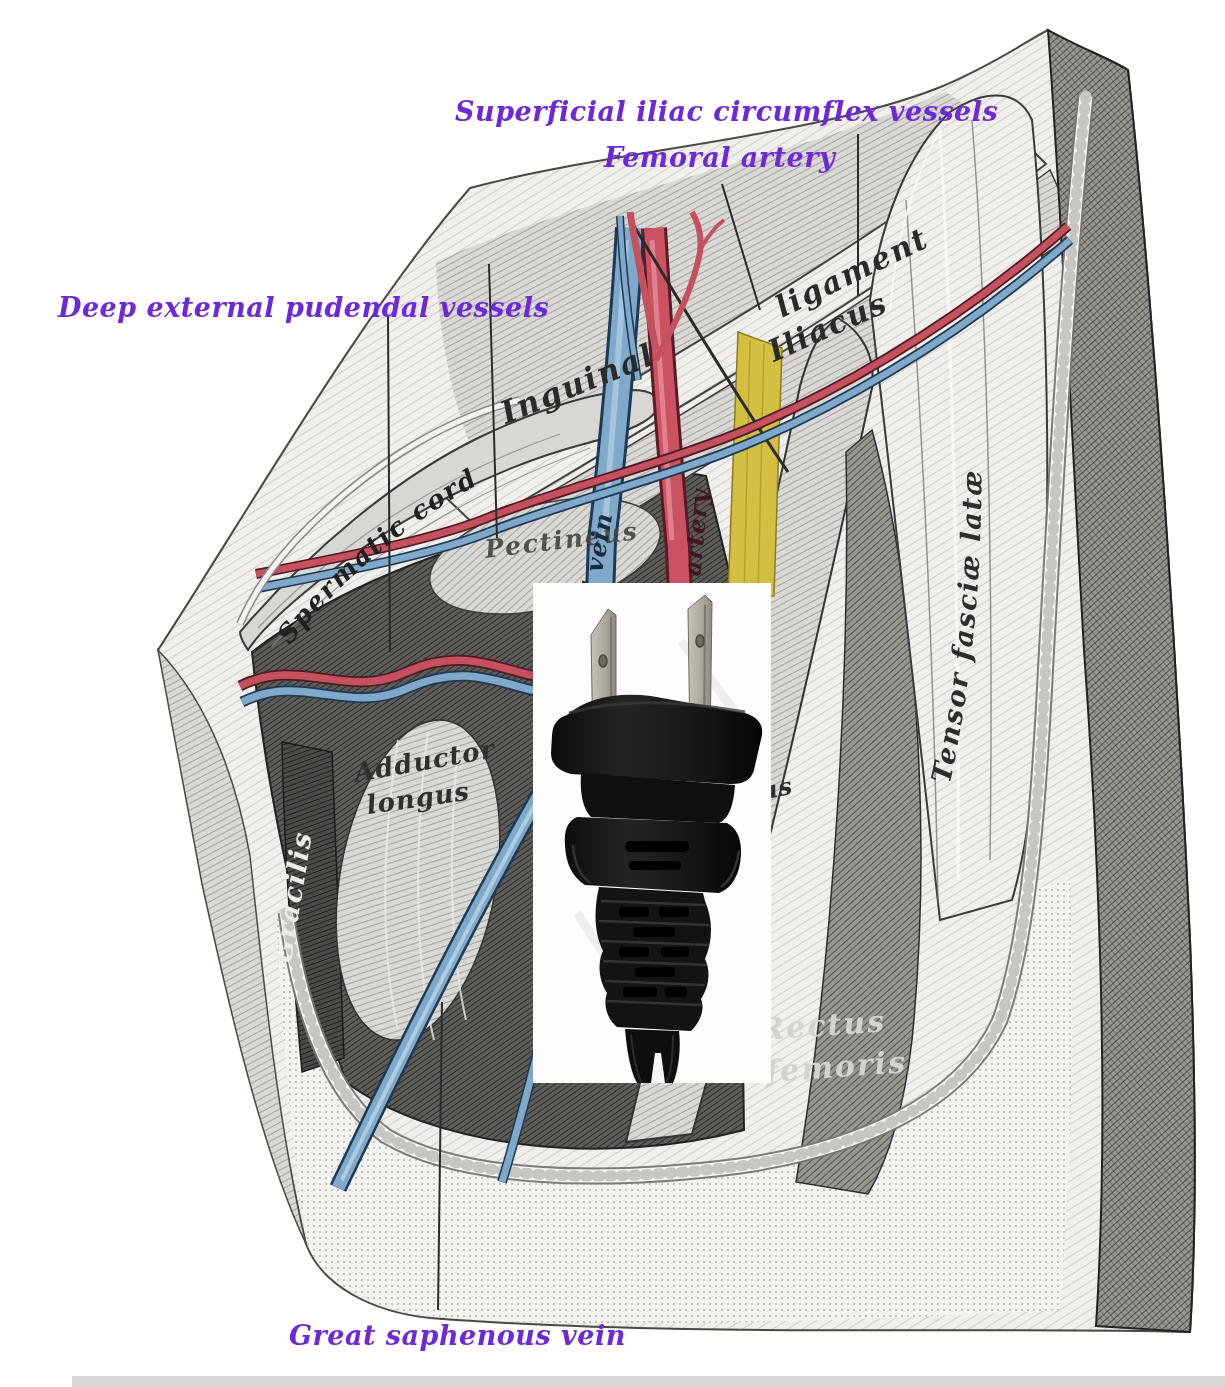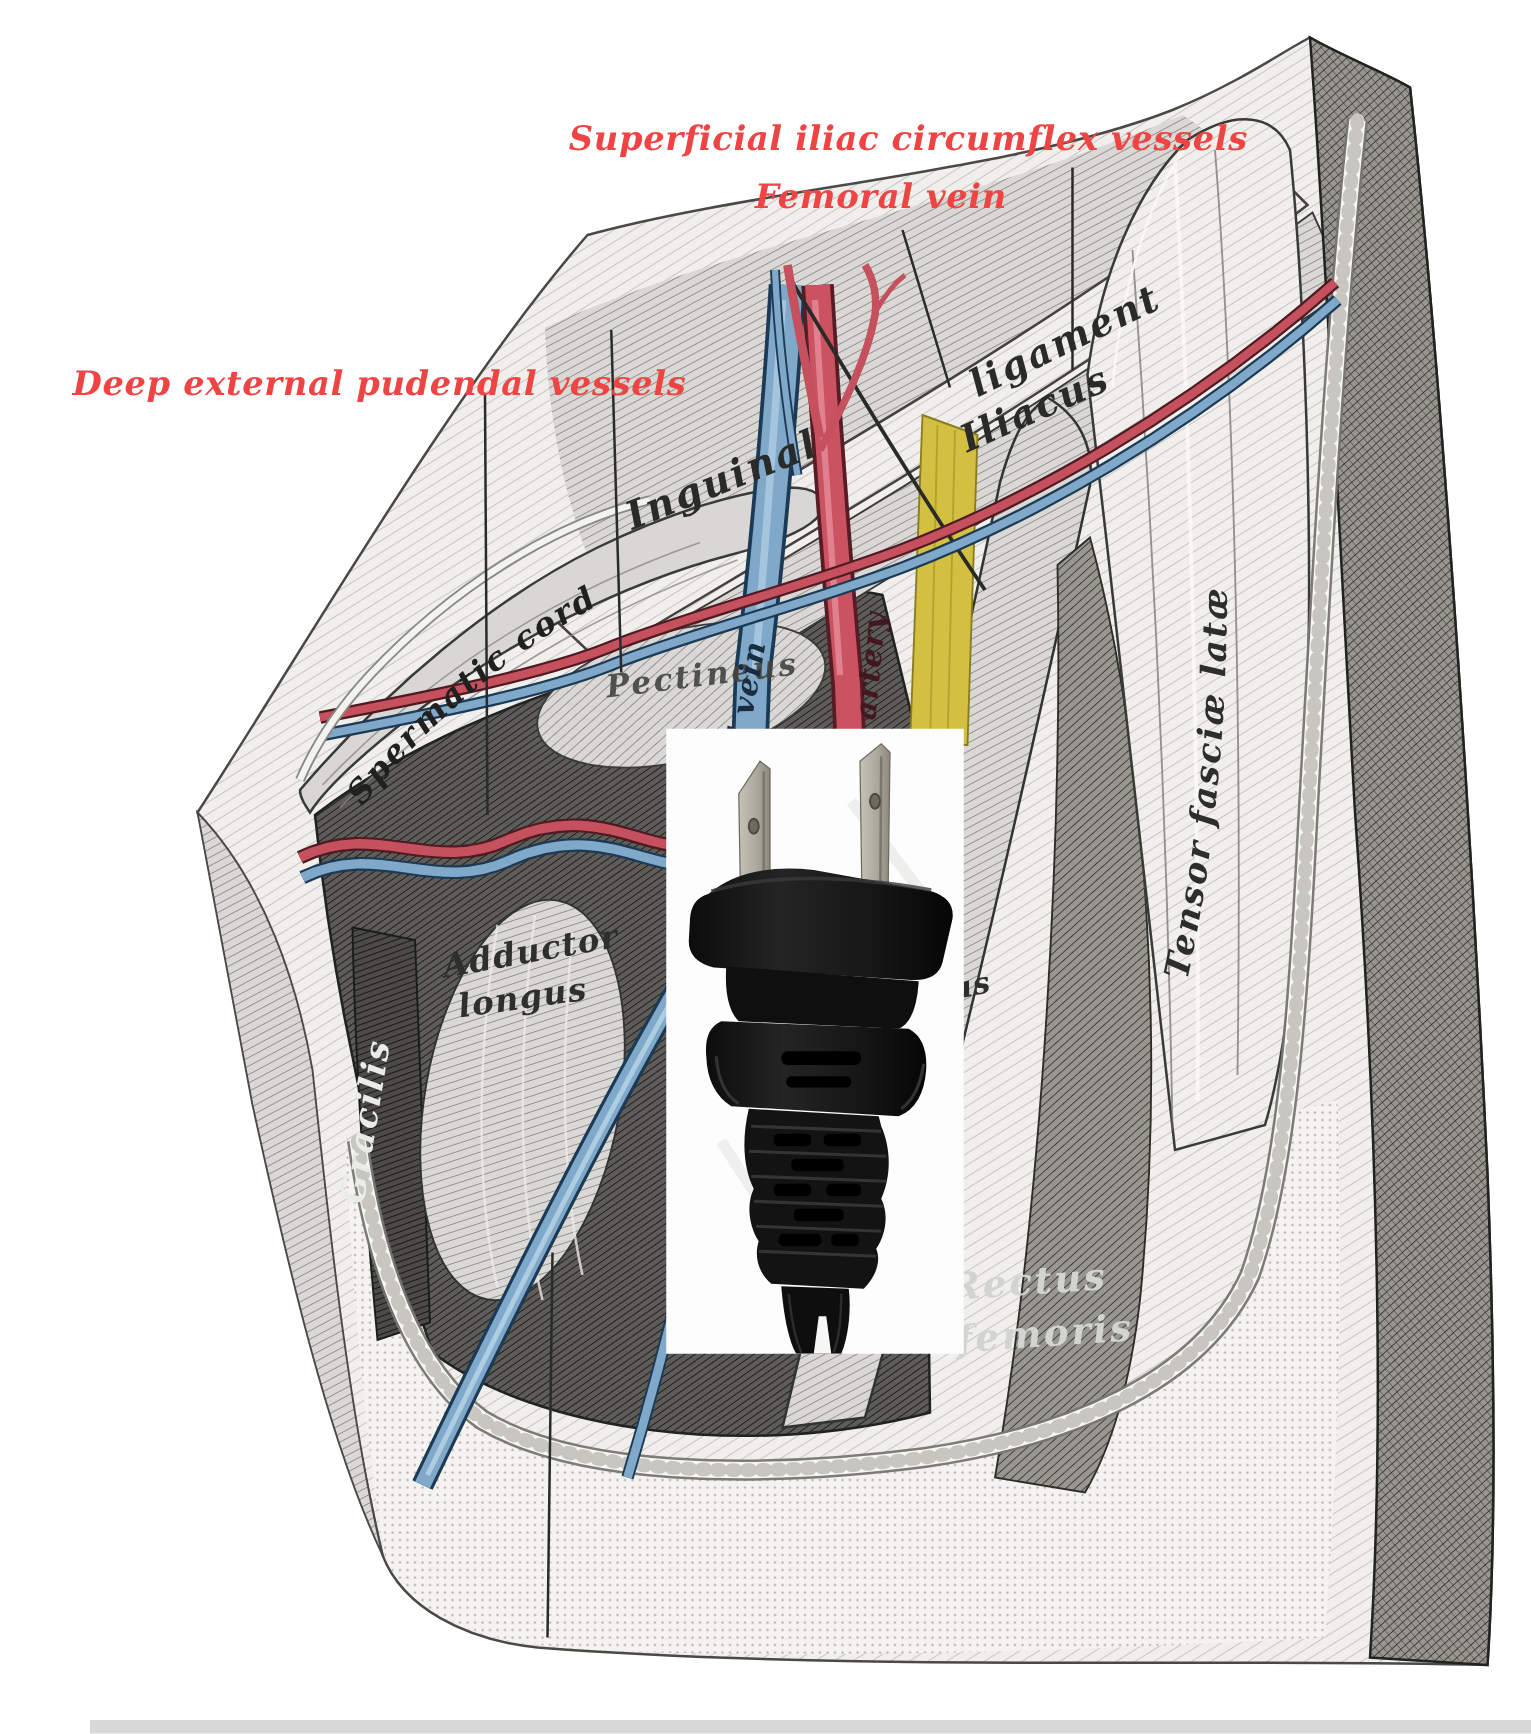--- a/index.html
+++ b/index.html
@@ -1,19 +1,19 @@
 <!DOCTYPE html>
 <html><head>
 <meta charset="utf-8">
 <style>
   html,body{margin:0;padding:0;background:#ffffff;}
   #stage{position:relative;width:1225px;height:1387px;background:#ffffff;overflow:hidden;
          font-family:"DejaVu Serif", serif;}
   .caption{position:absolute;white-space:nowrap;font-style:italic;font-weight:600;
-           font-size:27px;color:#ef4444;letter-spacing:.5px;}
+           font-size:27px;color:#6d28d9;letter-spacing:.5px;}
   #anat-svg{position:absolute;left:0;top:0;}
   #plug-box{position:absolute;left:533px;top:583px;width:238px;height:500px;background:#fdfdfd;}
   #bottom-bar{position:absolute;left:72px;top:1376px;width:1153px;height:11px;background:#d8d8d8;}
   svg text{font-family:"DejaVu Serif", serif;font-style:italic;}
 </style>
 </head>
 <body>
 
 <div id="stage">
 
@@ -214,22 +214,23 @@
       </text>
       <text font-size="27" fill="#2d2d2b" letter-spacing="2">
         <textPath href="#tp-tensor" startOffset="8">Tensor fasciæ latæ</textPath>
       </text>
       <text transform="translate(760,1040) rotate(-4)" font-size="30" fill="#d3d3cf" letter-spacing="2">Rectus</text>
       <text transform="translate(766,1082) rotate(-4)" font-size="30" fill="#d3d3cf" letter-spacing="2">femoris</text>
     </g>
   </svg>
 
   <div class="caption" style="left:455px;top:96px">Superficial iliac circumflex vessels</div>
-  <div class="caption" style="left:604px;top:142px">Femoral vein</div>
+  <div class="caption" style="left:604px;top:142px">Femoral artery</div>
   <div class="caption" style="left:58px;top:292px">Deep external pudendal vessels</div>
+  <div class="caption" style="left:289px;top:1320px">Great saphenous vein</div>
 
   <div id="plug-box">
     <svg width="238" height="500" viewBox="0 0 238 500">
       <defs>
         <linearGradient id="prong-g" x1="0" y1="0" x2="1" y2="0">
           <stop offset="0" stop-color="#c6c2b8"></stop>
             <stop offset=".6" stop-color="#aba69b"></stop>
           <stop offset="1" stop-color="#8d887c"></stop>
         </linearGradient>
         <linearGradient id="body-g" x1="0" y1="0" x2="1" y2="0">

